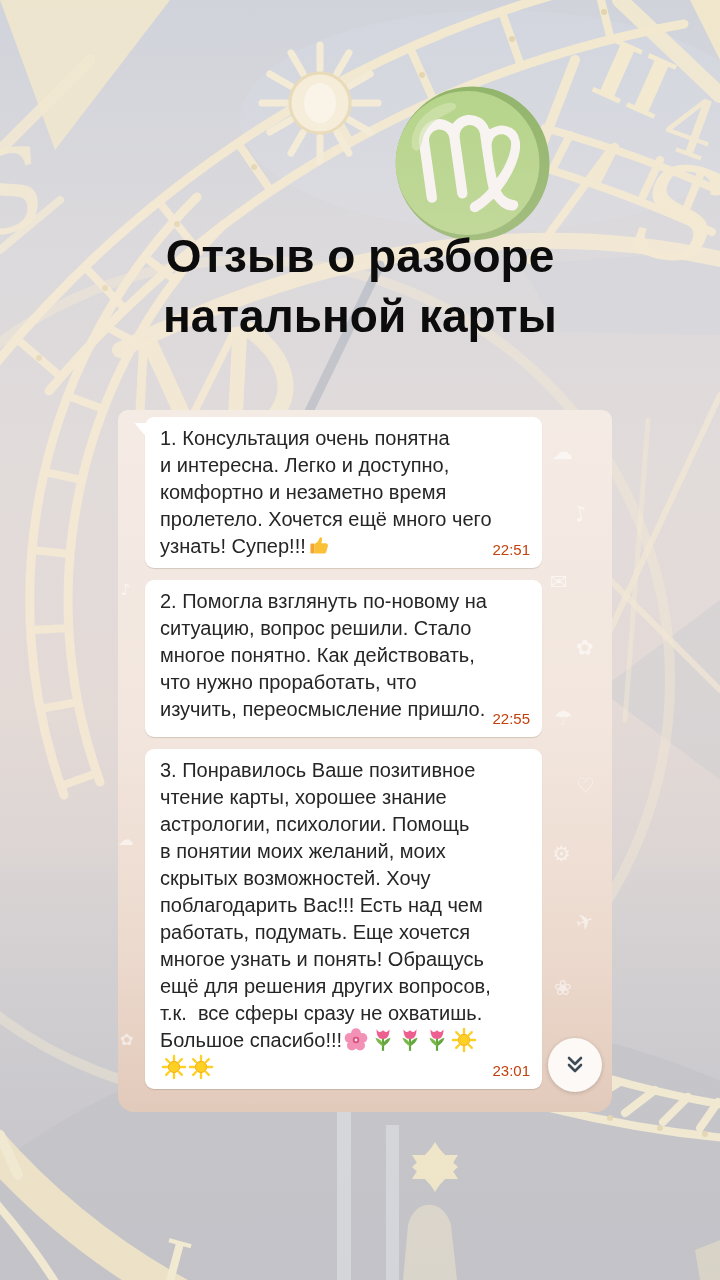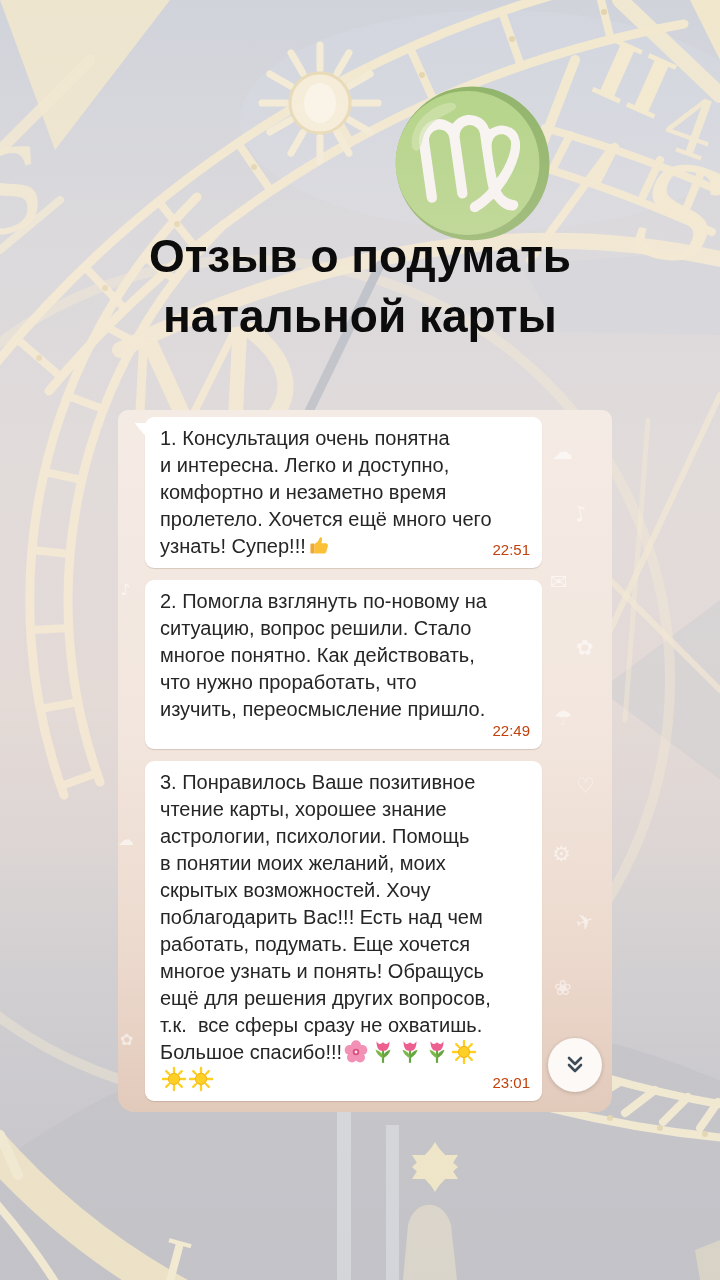--- a/index.html
+++ b/index.html
@@ -20,21 +20,21 @@
   
   .chat{position:absolute;left:118px;top:410px;width:494px;height:702px;
     border-radius:10px 10px 16px 16px;overflow:hidden;
     background:linear-gradient(180deg,#f5ebe5 0%,#f2e6de 45%,#ecd9cd 78%,#e2cabb 100%);}
   .doodle{position:absolute;color:rgba(255,255,255,.55);font-size:21px;
     font-family:"DejaVu Sans",sans-serif;}
   .bubble{position:relative;margin:0 70px 12px 27px;background:#fff;border-radius:9px;
     padding:8px 12px 8px 15px;box-shadow:0 1px 1px rgba(90,60,40,.18);
     font-size:20px;line-height:27px;color:#262626;}
   .bubble.first{margin-top:7px;}
-  .bubble.pad-time{padding-bottom:26px;}
+  .bubble.pad-time{padding-bottom:14px;}
   .txt{white-space:pre-wrap;}
   .time{position:absolute;right:12px;bottom:5px;font-size:15px;color:#c2410c;}
   .tail{position:absolute;left:-10px;top:0;width:12px;height:14px;}
   .emoji{display:inline-block;width:26px;height:26px;vertical-align:-6px;margin-left:1px;}
   .scroll-btn{position:absolute;left:430px;top:628px;width:54px;height:54px;border:none;
     border-radius:50%;background:#fcf9f7;box-shadow:0 1px 4px rgba(0,0,0,.18);
     display:flex;align-items:center;justify-content:center;cursor:pointer;padding:0;}
 </style>
 </head>
 <body>
@@ -173,21 +173,21 @@
              M 414 1152 L 456 1182 M 456 1152 L 414 1182"></path>
     <polygon points="412,1155 458,1155 435,1192" fill="#ede3bc"></polygon>
     <polygon points="412,1179 458,1179 435,1142" fill="#ede3bc"></polygon>
     <polygon points="695,1250 720,1240 720,1280 700,1280" fill="#e9dfbc" opacity=".55"></polygon>
 
     <rect x="0" y="0" width="720" height="1280" fill="#f6e9e2" opacity=".14"></rect>
   </svg>
   <div class="bg-wash"></div>
 
   <div class="title">
-    <div>Отзыв о подумать</div>
+    <div>Отзыв о разборе</div>
     <div>натальной карты</div>
   </div>
 
   <div class="chat">
 
     <span class="doodle" style="left:434px;top:30px;">☁</span>
     <span class="doodle" style="left:456px;top:92px;transform:rotate(-12deg);">♪</span>
     <span class="doodle" style="left:432px;top:160px;">✉</span>
     <span class="doodle" style="left:458px;top:226px;">✿</span>
     <span class="doodle" style="left:436px;top:296px;">☂</span>
@@ -216,21 +216,21 @@
           </svg></span>
       <span class="time">22:51</span>
     </div>
 
     <div class="bubble pad-time">
       <span class="txt">2. Помогла взглянуть по-новому на
 ситуацию, вопрос решили. Стало
 многое понятно. Как действовать,
 что нужно проработать, что
 изучить, переосмысление пришло.</span>
-      <span class="time">22:49</span>
+      <span class="time">22:55</span>
     </div>
 
     <div class="bubble">
       <span class="txt">3. Понравилось Ваше позитивное
 чтение карты, хорошее знание
 астрологии, психологии. Помощь
 в понятии моих желаний, моих
 скрытых возможностей. Хочу
 поблагодарить Вас!!! Есть над чем
 работать, подумать. Еще хочется

